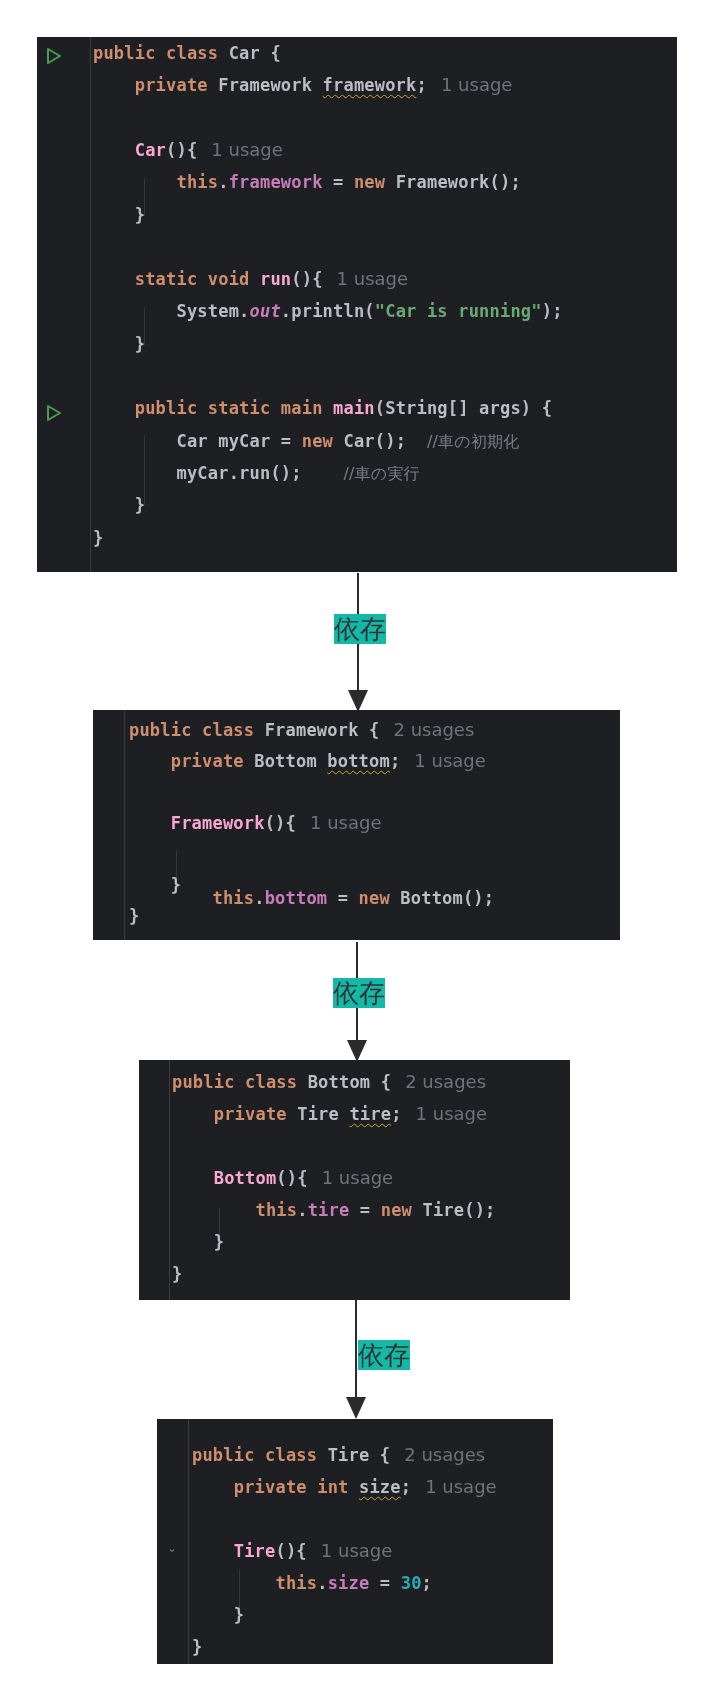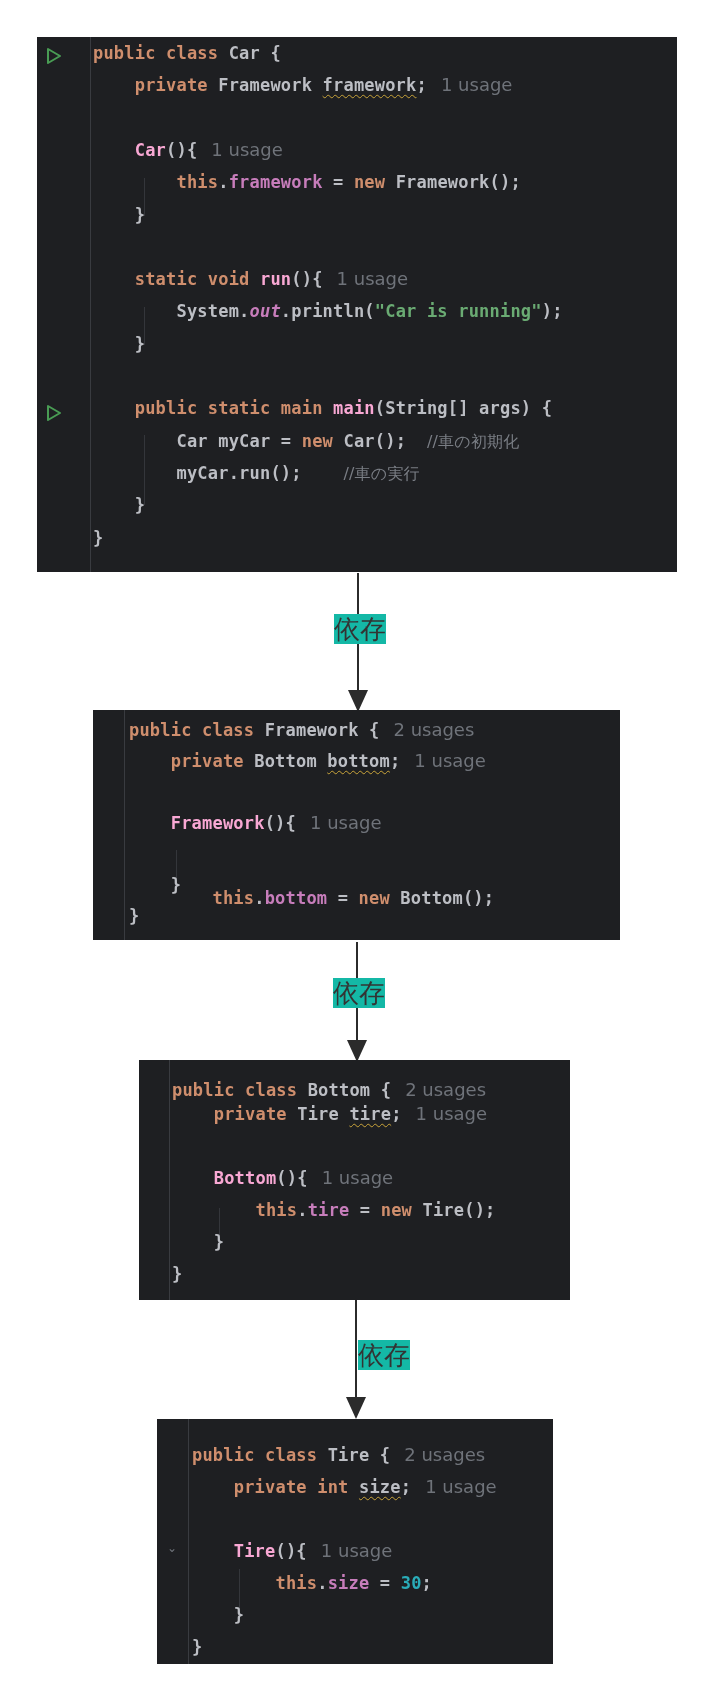--- a/index.html
+++ b/index.html
@@ -85,21 +85,21 @@
 <div class="arrow" style="left:0; top:0;">
   <div class="shaft" style="left:356px; top:942px; height:100px;"></div>
   <div class="head" style="left:347px; top:1040px;"></div>
 </div>
 <div class="arrow-label" style="left:333px; top:978px;">依存</div>
 
 <div class="panel" style="left:139px; top:1060px; width:431px; height:240px;">
   <div class="gutter-line" style="left:30px;"></div>
   <div class="indent-guide" style="left:80px; top:148px; height:40px;"></div>
   <div class="lines" style="left:33px; top:12px;">
-      <div class="line" style="top: 8px; text-align: right;"><span class="kw">public class </span><span class="gray">Bottom {</span><span class="hint">2 usages</span></div>
+      <div class="line" style="top: 0px; text-align: right;"><span class="kw">public class </span><span class="gray">Bottom {</span><span class="hint">2 usages</span></div>
       <div class="line" style="top: 32px;"><span class="kw">    private </span><span class="gray">Tire </span><span class="squig">tire</span><span class="gray">;</span><span class="hint">1 usage</span></div>
       <div class="line" style="top: 64px;"></div>
       <div class="line" style="top: 96px;"><span class="fn">    Bottom</span><span class="gray">(){</span><span class="hint">1 usage</span></div>
       <div class="line" style="top: 128px; text-align: center;"><span class="kw">        this</span><span class="gray">.</span><span class="fld">tire</span><span class="gray"> = </span><span class="kw">new </span><span class="gray">Tire();</span></div>
       <div class="line" style="top: 160px;"><span class="gray">    }</span></div>
       <div class="line" style="top: 192px;"><span class="gray">}</span></div>
     </div>
 </div>
 
 <div class="arrow" style="left:0; top:0;">

